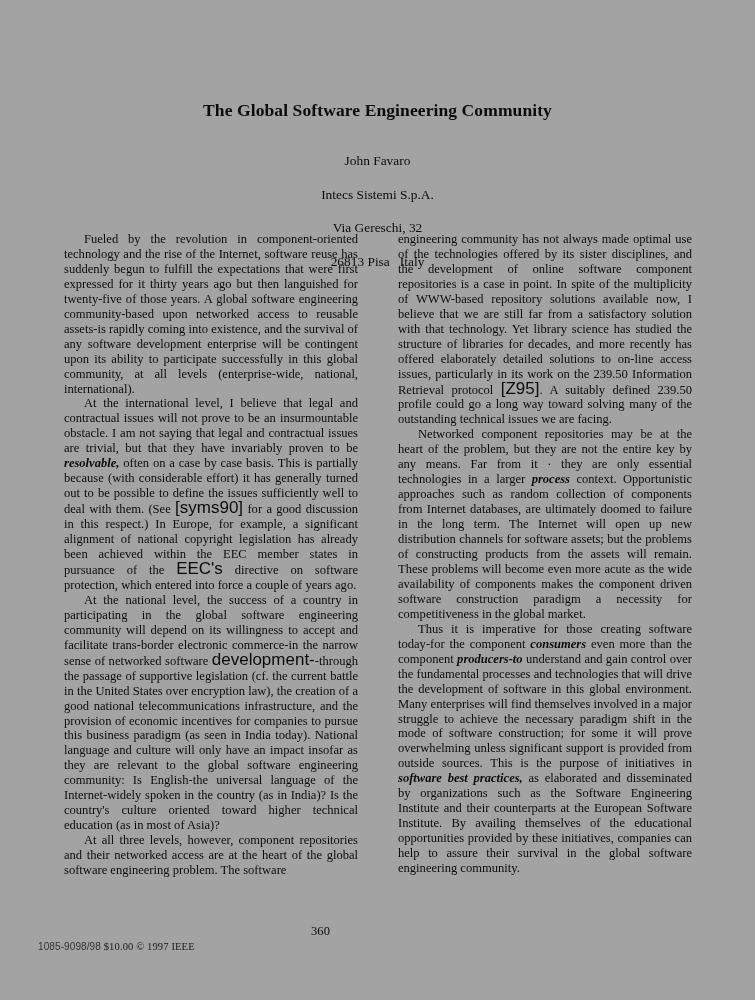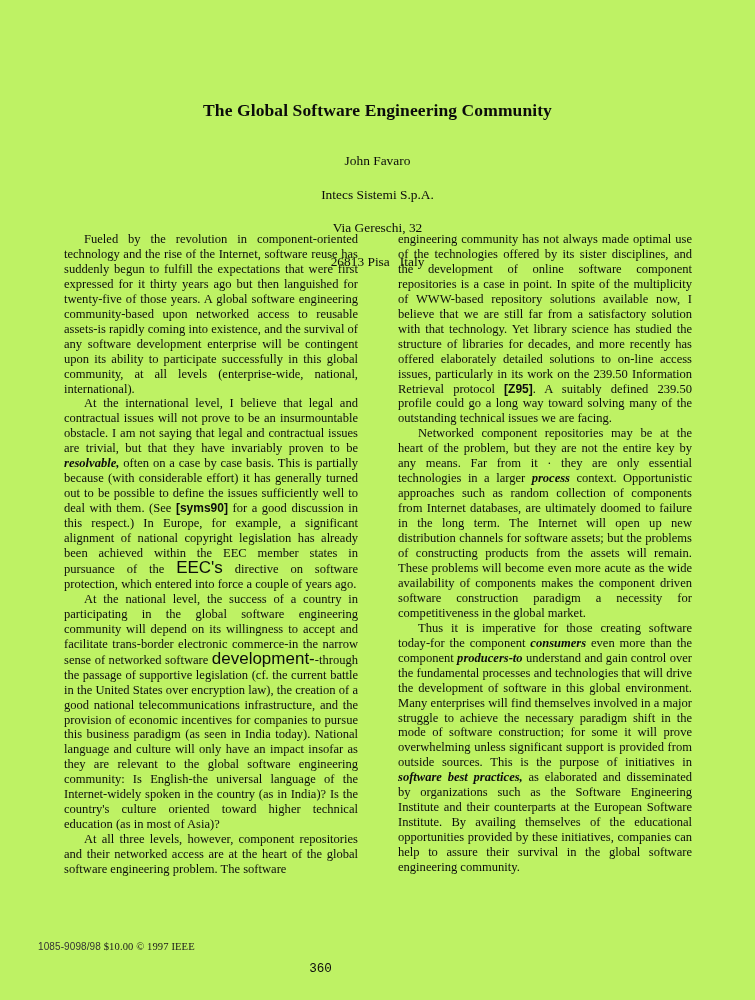--- a/index.html
+++ b/index.html
@@ -13,21 +13,21 @@
     font-family: "Liberation Serif", "DejaVu Serif", serif;
     color: #0b0b0b;
     position: relative;
     overflow: hidden;
   }
   .page {
     position: absolute;
     left: 0; top: 0;
     width: 755px;
     height: 1000px;
-    background: #bef264;
+    background: #a3a3a3;
   }
   
   .title {
     position: absolute;
     left: 60px;
     top: 88px;
     width: 635px;
     text-align: center;
     font-size: 17.5px;
     font-weight: bold;
@@ -65,36 +65,34 @@
     margin: 0;
     text-indent: 20px;
   }
   .col p.noindent { text-indent: 0; }
   b, .bi {
     font-weight: bold;
     font-style: italic;
   }
   .cite {
     font-family: "Liberation Sans", "DejaVu Sans", sans-serif;
-    font-size: 12px;
-    font-weight: bold;
+    font-size: 17px;
   }
   .sans {
     font-family: "Liberation Sans", "DejaVu Sans", sans-serif;
     font-size: 17px;
   }
   
   .pagenum {
     position: absolute;
     left: 0;
-    top: 962px;
+    top: 924px;
     width: 641px;
     text-align: center;
     font-size: 12.6px;
-    font-family: Liberation Mono, monospace;
   }
   .copyright {
     position: absolute;
     left: 38px;
     top: 941px;
     font-size: 10.6px;
     font-family: "Liberation Serif", "DejaVu Serif", serif;
     color: #1a1a1a;
     letter-spacing: 0.1px;
     white-space: nowrap;

